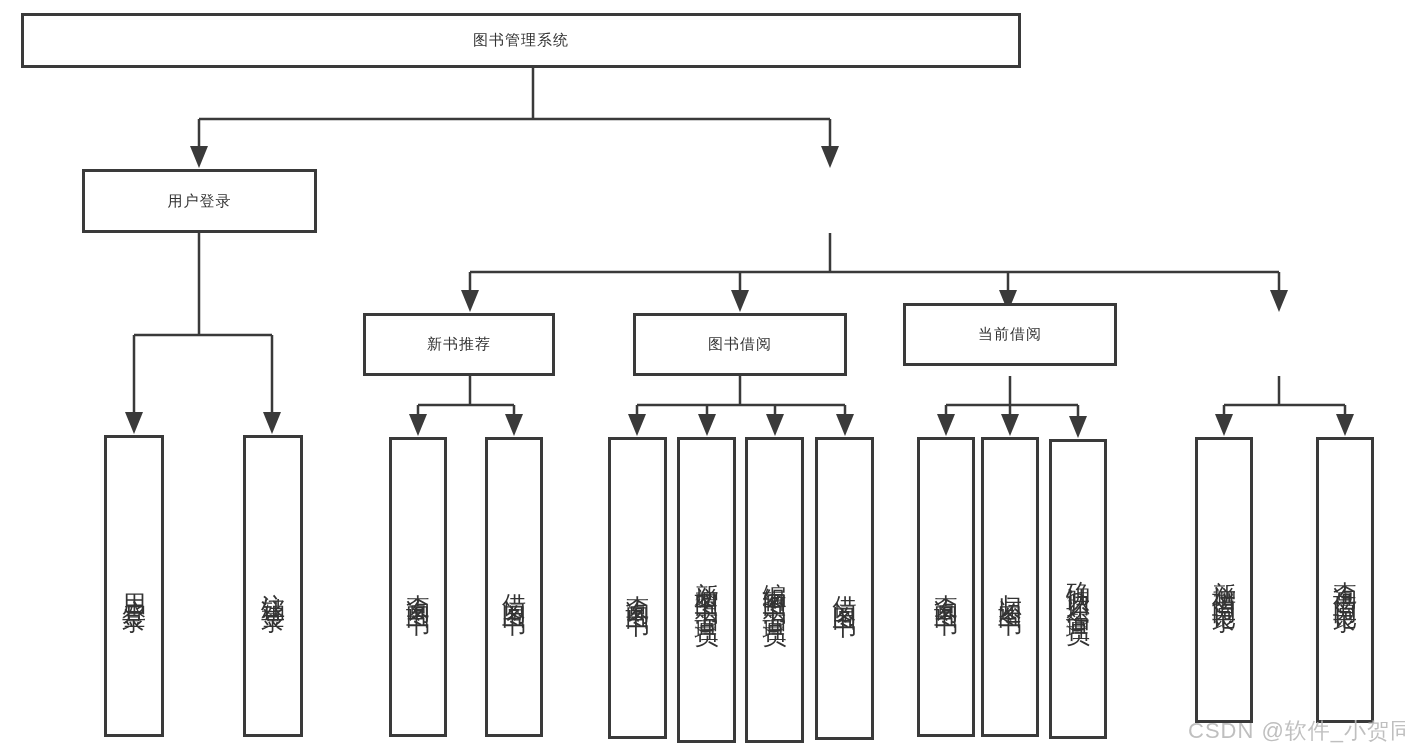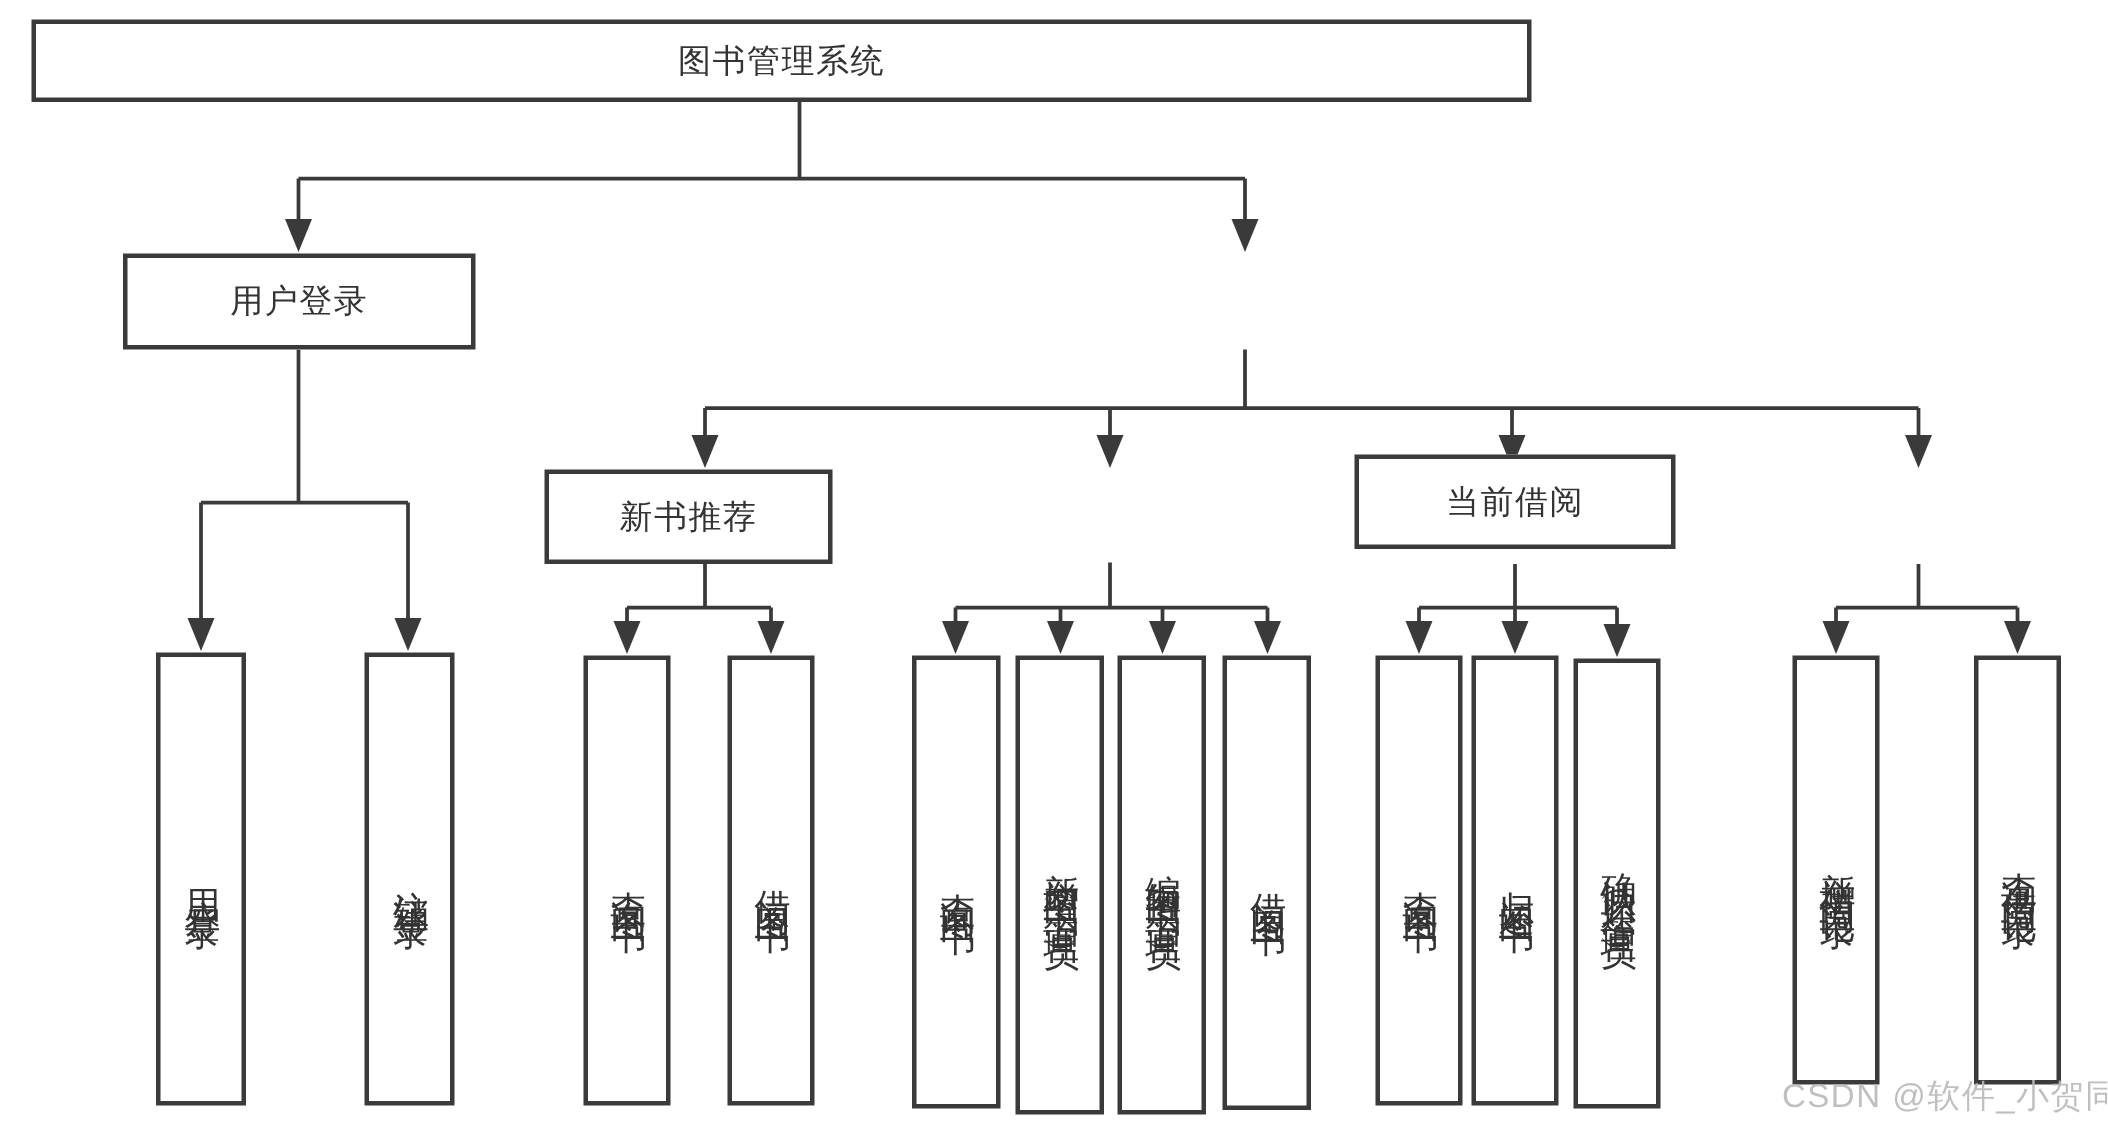--- a/index.html
+++ b/index.html
@@ -27,21 +27,21 @@
     box-sizing: border-box;
     border: 3px solid #3a3a3a;
     background: #ffffff;
     color: #333333;
     display: flex;
     align-items: center;
     justify-content: center;
     z-index: 2;
   }
   .h-node {
-    font-size: 22px;
+    font-size: 15px;
     letter-spacing: 1px;
   }
   .v-node {
     font-size: 24px;
     writing-mode: vertical-rl;
     text-orientation: mixed;
     letter-spacing: 6px;
     line-height: 1;
   }
   .watermark {
@@ -91,20 +91,21 @@
       <polygon points="1215,414 1233,414 1224,436"></polygon>
       <polygon points="1336,414 1354,414 1345,436"></polygon>
     </g>
   </svg>
 
   <div class="node h-node" style="left:21px;top:13px;width:1000px;height:55px">图书管理系统</div>
 
   <div class="node h-node" style="left:82px;top:169px;width:235px;height:64px">用户登录</div>
 
   <div class="node h-node" style="left:363px;top:313px;width:192px;height:63px">新书推荐</div>
+  <div class="node h-node" style="left:633px;top:313px;width:214px;height:63px">图书借阅</div>
   <div class="node h-node" style="left:903px;top:303px;width:214px;height:63px">当前借阅</div>
 
   <div class="node v-node" style="left:104px;top:435px;width:60px;height:302px">用户登录</div>
   <div class="node v-node" style="left:243px;top:435px;width:60px;height:302px">注销登录</div>
 
   <div class="node v-node" style="left:389px;top:437px;width:58px;height:300px">查询图书</div>
   <div class="node v-node" style="left:485px;top:437px;width:58px;height:300px">借阅图书</div>
 
   <div class="node v-node" style="left:608px;top:437px;width:59px;height:302px">查询图书</div>
   <div class="node v-node" style="left:677px;top:437px;width:59px;height:306px">新增图书（管理员）</div>

